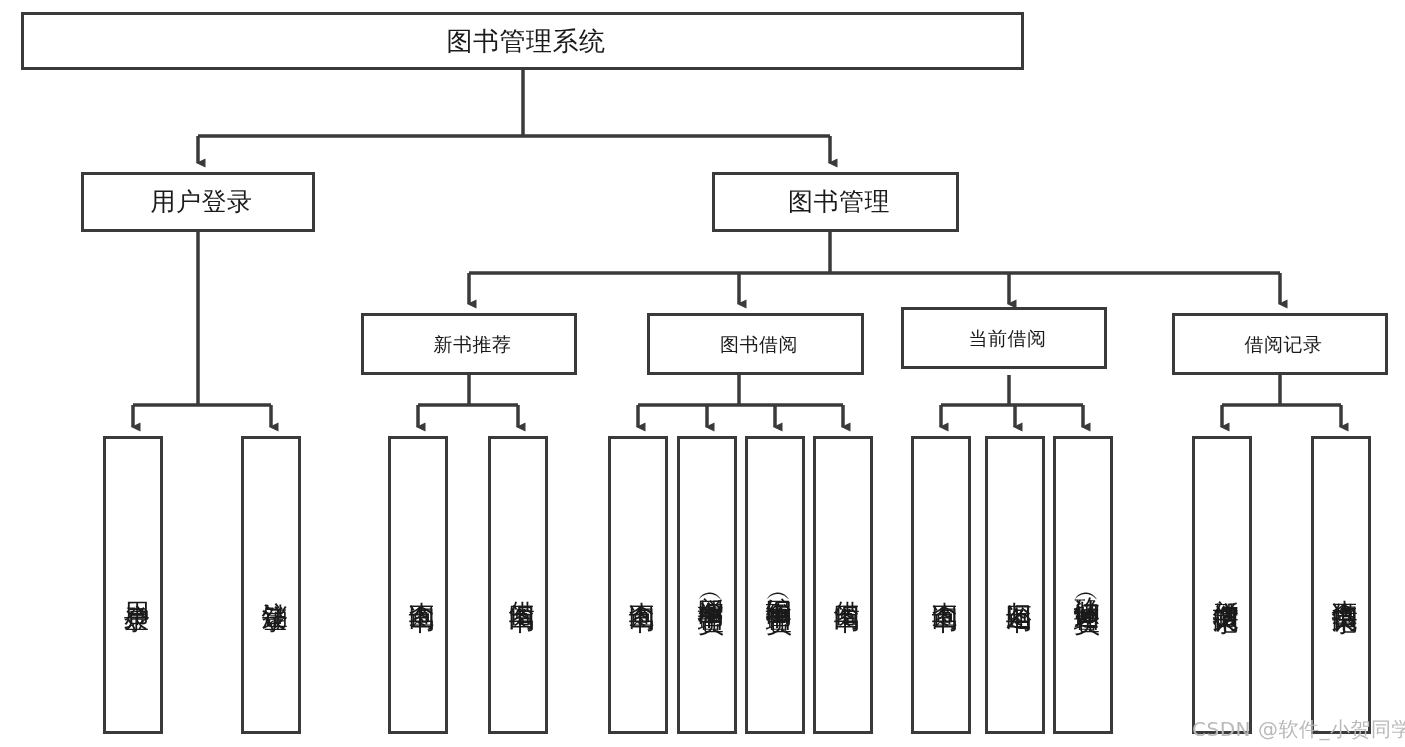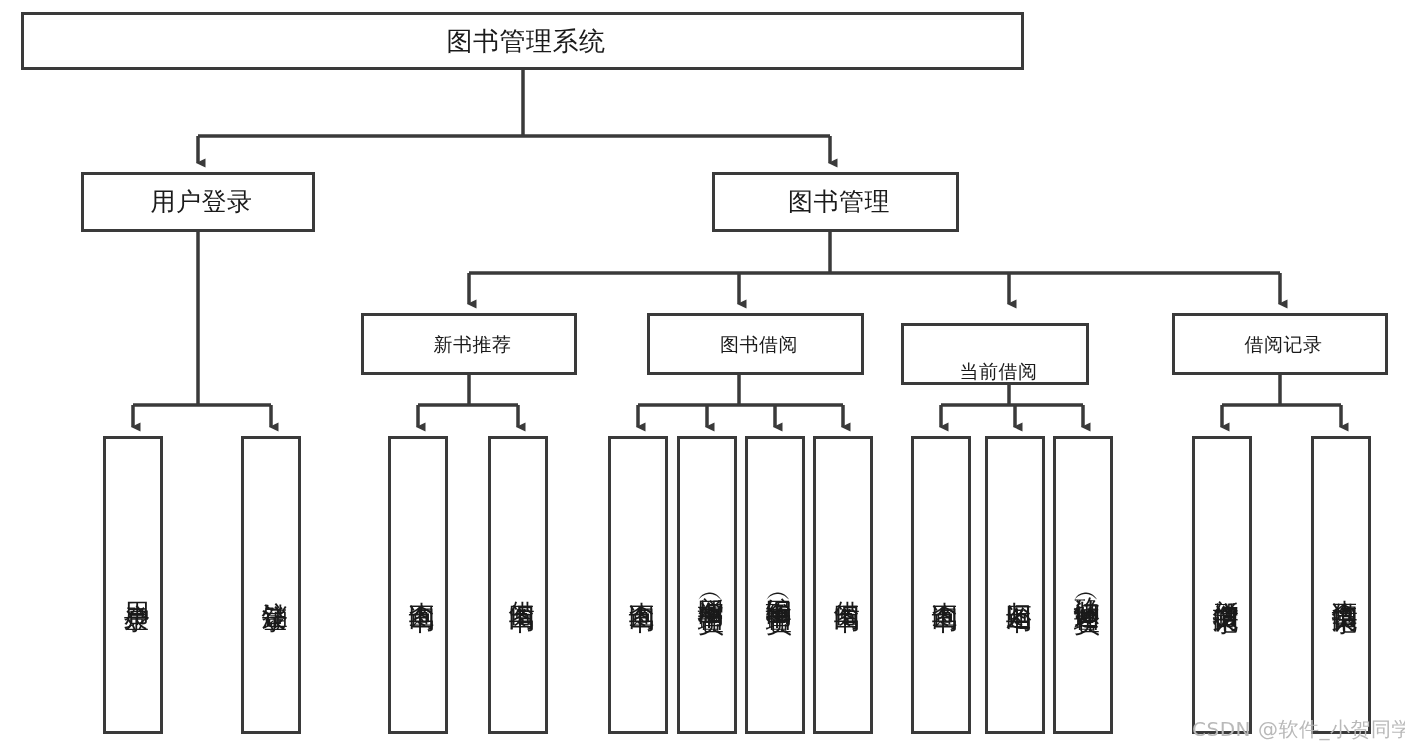--- a/index.html
+++ b/index.html
@@ -132,21 +132,21 @@
   <div class="node node-l1" style="left:712px; top:172px; width:247px; height:60px;">
     <span class="label">图书管理</span>
   </div>
 
   <div class="node node-l2" style="left:361px; top:313px; width:216px; height:62px;">
     <span class="label">新书推荐</span>
   </div>
   <div class="node node-l2" style="left:605px; top:313px; width:217px; height:62px;margin-left:42px;">
     <span class="label">图书借阅</span>
   </div>
-  <div class="node node-l2" style="left:901px; top:323px; width:188px; height:62px;align-items:flex-end;">
+  <div class="node node-l2" style="left:901px; top:307px; width:206px; height:62px;">
     <span class="label">当前借阅</span>
   </div>
   <div class="node node-l2" style="left:1172px; top:313px; width:216px; height:62px;text-align:right;">
     <span class="label">借阅记录</span>
   </div>
 
   <div class="node node-leaf" style="left:103px; top:436px; width:60px; height:298px;">
     <span class="label">用户登录</span>
   </div>
   <div class="node node-leaf" style="left:241px; top:436px; width:60px; height:298px;">

